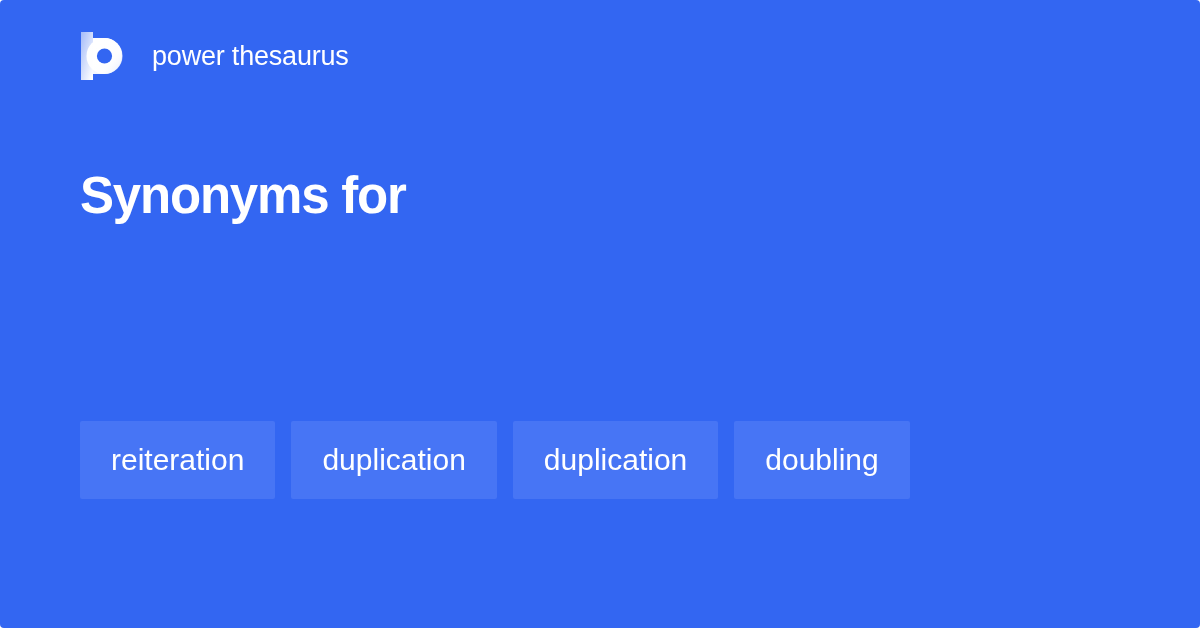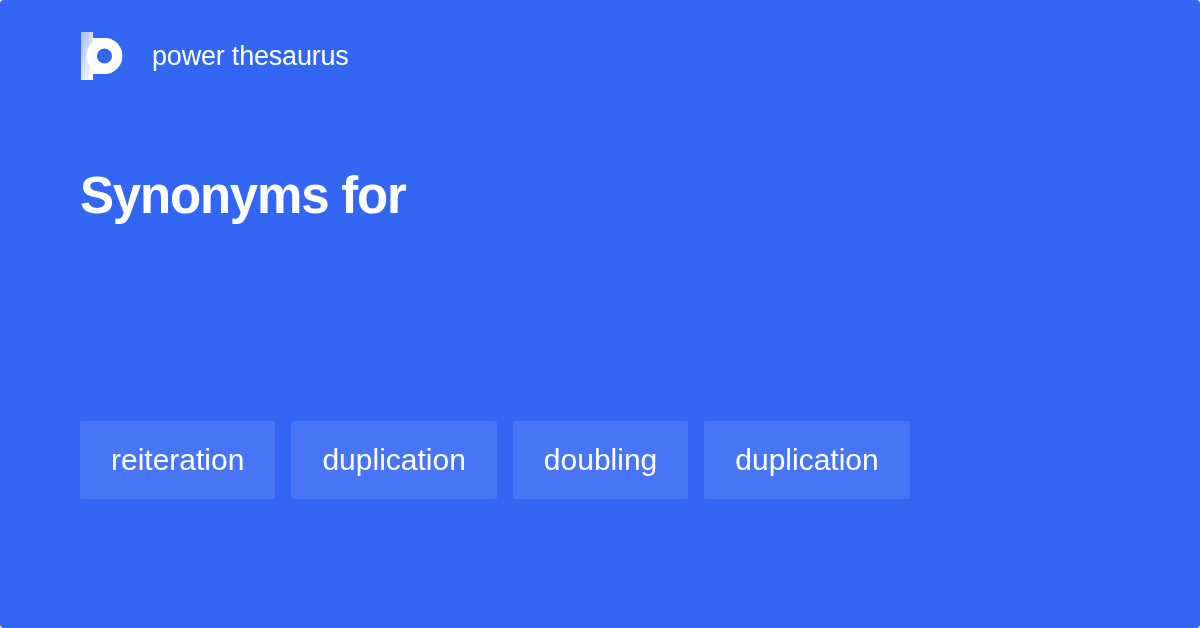--- a/index.html
+++ b/index.html
@@ -125,17 +125,17 @@
     <span id="brand-name">power thesaurus</span>
   </div>
 
   <div id="headline">
     <span class="headline-line">Synonyms for</span>
   </div>
 
   <div id="tags">
     <span class="tag">reiteration</span>
     <span class="tag">duplication</span>
+    <span class="tag">duplication</span>
     <span class="tag">doubling</span>
-    <span class="tag">duplication</span>
   </div>
 
 </div>
 
 </body></html>

